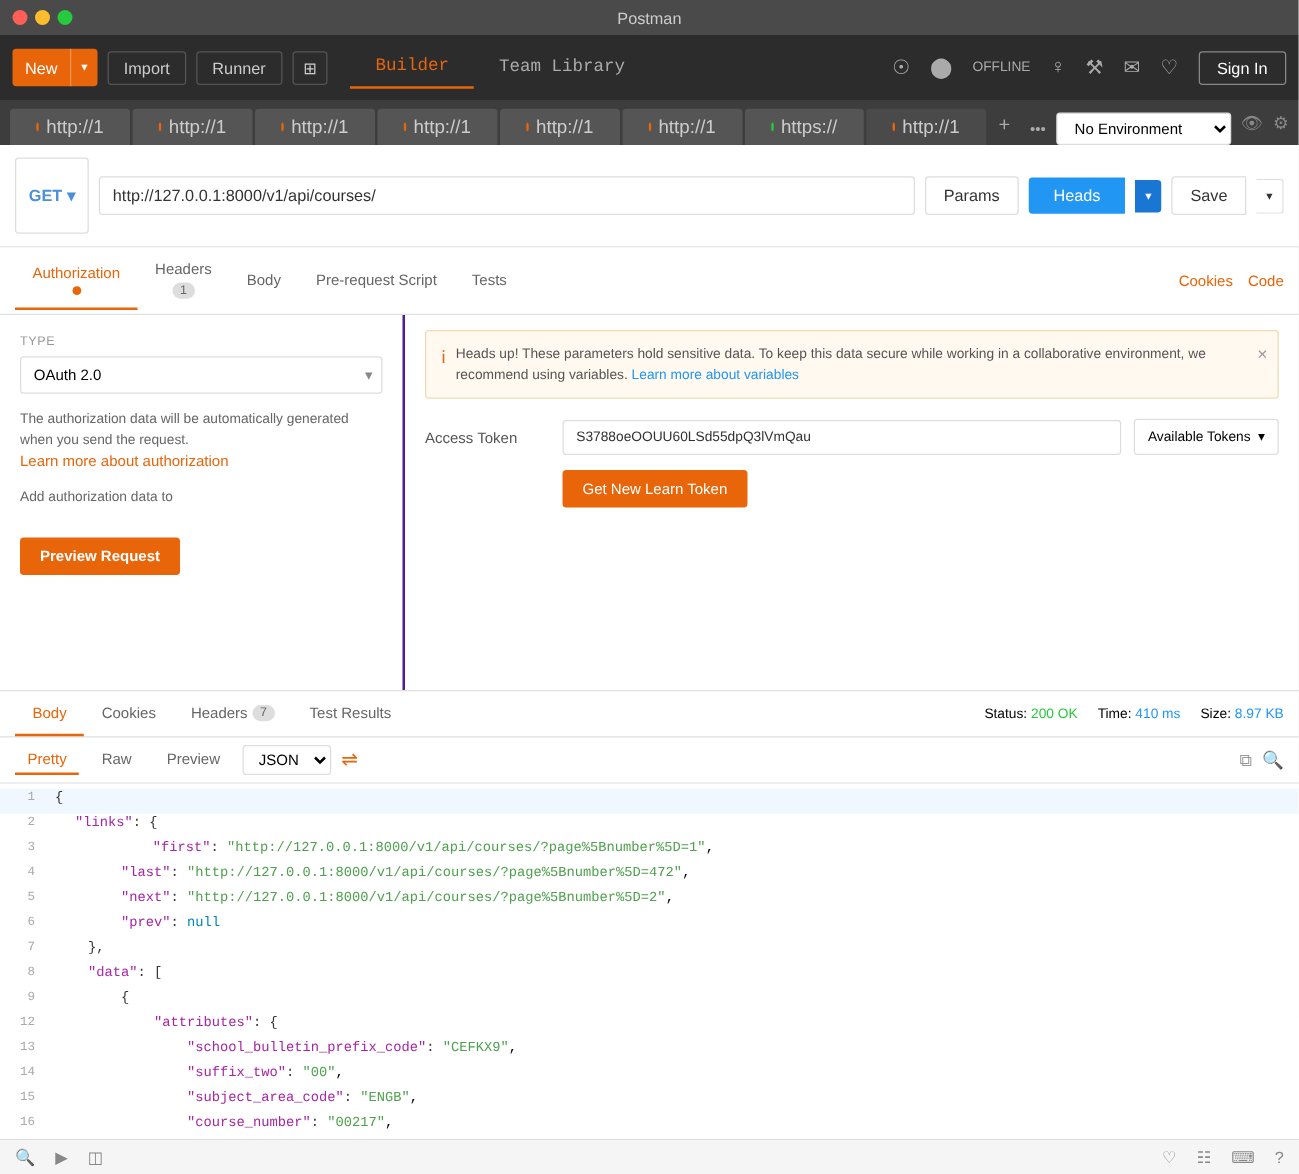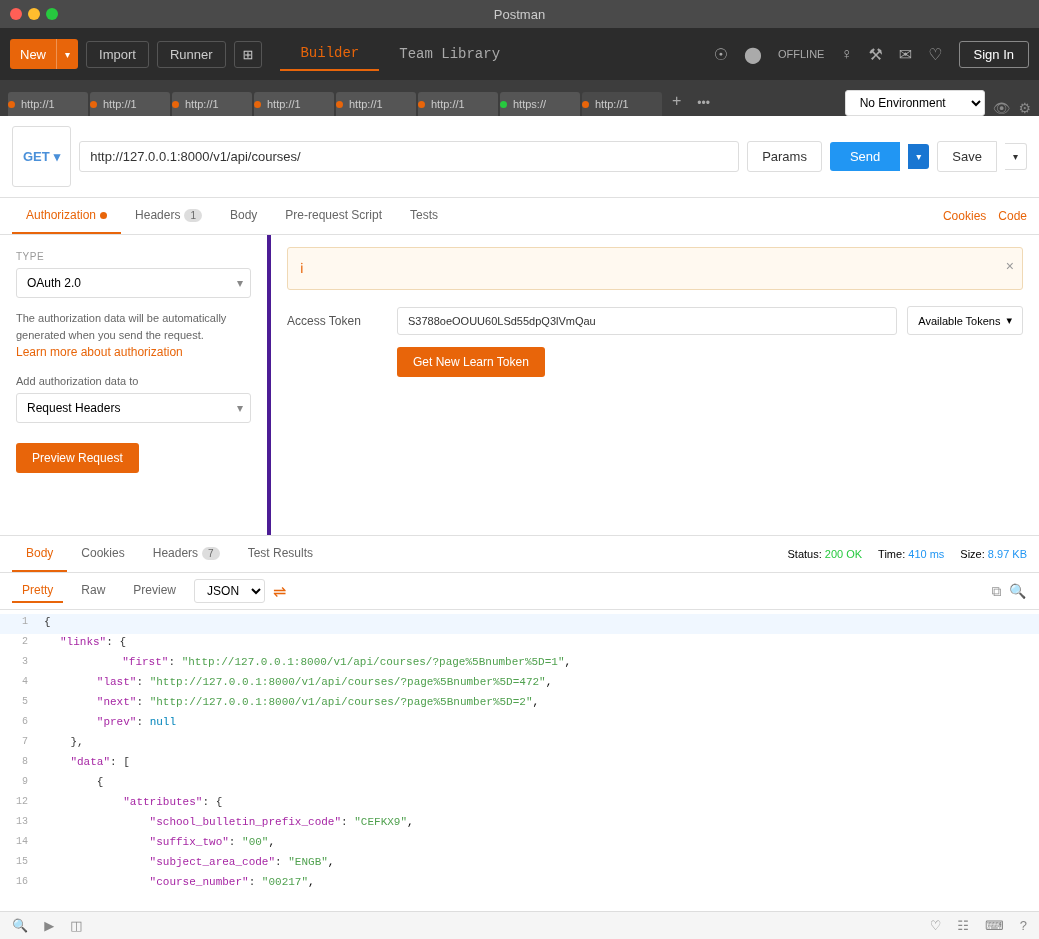--- a/index.html
+++ b/index.html
@@ -97,23 +97,23 @@
       background: #3d3d3d;
       height: 36px;
       display: flex;
       align-items: flex-end;
       padding: 0 8px;
       overflow: hidden;
     }
     .req-tab {
       background: #555;
       color: #ccc;
-      padding: 6px 0;
+      padding: 6px 21px;
       border-radius: 3px 3px 0 0;
-      font-size: 11px;
+      font-size: 15px;
       cursor: pointer;
       margin-right: 2px;
       display: flex;
       align-items: center;
       gap: 6px;
       min-width: 80px;
       max-width: 100px;
       position: relative;
     }
     .req-tab .dot { width: 7px; height: 7px; border-radius: 50%; background: #e8650a; }
@@ -214,20 +214,21 @@
     }
     .req-opt-tab {
       padding: 10px 14px;
       font-size: 12px;
       color: #666;
       cursor: pointer;
       border-bottom: 2px solid transparent;
       display: flex;
       align-items: center;
       gap: 4px;
+      flex-direction: column;
     }
     .req-opt-tab.active {
       color: #e8650a;
       border-bottom: 2px solid #e8650a;
     }
     .badge {
       background: #ddd;
       border-radius: 10px;
       padding: 1px 6px;
       font-size: 10px;
@@ -237,22 +238,22 @@
 
     
     .main-content {
       display: flex;
       background: white;
       height: 300px;
     }
 
     
     .left-panel {
-      width: 271px;
-      border-right: 4px solid #4c1d95;
+      width: 324px;
+      border-right: 2px solid #4c1d95;
       padding: 16px;
       flex-shrink: 0;
     }
     .type-label { font-size: 10px; color: #999; text-transform: uppercase; margin-bottom: 6px; letter-spacing: 0.5px; }
     .type-select {
       width: 100%;
       border: 1px solid #ddd;
       border-radius: 3px;
       padding: 7px 10px;
       font-size: 12px;
@@ -298,20 +299,21 @@
     }
     .btn-preview {
       background: #e8650a;
       color: white;
       border: none;
       border-radius: 3px;
       padding: 8px 16px;
       font-size: 12px;
       cursor: pointer;
       margin-top: 20px;
+      font-weight: bold;
     }
 
     
     .right-panel {
       flex: 1;
       padding: 12px 16px;
     }
     .info-banner {
       background: #fff9f0;
       border: 1px solid #f0d9b5;
@@ -460,21 +462,21 @@
       gap: 16px;
       position: fixed;
       bottom: 0;
       width: 1039px;
     }
     .bottom-icon { color: #888; font-size: 13px; cursor: pointer; }
 
     
     .env-selector {
       display: flex;
-      align-items: flex-end;
+      align-items: flex-start;
       gap: 8px;
       margin-left: auto;
     }
     .env-select {
       border: 1px solid #ddd;
       border-radius: 3px;
       padding: 4px 10px;
       font-size: 12px;
       background: white;
       cursor: pointer;
@@ -569,21 +571,21 @@
   </div>
 </div>
 
 <div class="url-bar">
   <div class="method-select">
     <span>GET</span>
     <span>▾</span>
   </div>
   <input class="url-input" type="text" value="http://127.0.0.1:8000/v1/api/courses/" style="">
   <button class="btn-params">Params</button>
-  <button class="btn-send">Send</button>
+  <button class="btn-send">Heads</button>
   <button class="btn-send-chevron">▾</button>
   <button class="btn-save">Save</button>
   <button class="btn-save-chevron">▾</button>
 </div>
 
 <div class="req-options">
   <div class="req-opt-tab active">
     <span>Authorization</span>
     <span style="width:7px;height:7px;background:#e8650a;border-radius:50%;display:inline-block;"></span>
   </div>
@@ -611,31 +613,30 @@
   <div class="left-panel">
     <div class="type-label">TYPE</div>
     <div class="type-select-wrap">
       <select class="type-select" style="width:100%;padding:7px 10px;border:1px solid #ddd;border-radius:3px;font-size:12px;">
         <option>OAuth 2.0</option>
       </select>
     </div>
     <p class="auth-desc">The authorization data will be automatically generated when you send the request.</p>
     <a class="auth-link">Learn more about authorization</a>
     <p class="add-auth-label">Add authorization data to</p>
-    <div class="add-auth-select-wrap">
-      <select class="add-auth-select">
-        <option>Request Headers</option>
-      </select>
-    </div>
     <button class="btn-preview">Preview Request</button>
   </div>
 
   <div class="right-panel">
     <div class="info-banner">
       <span class="info-icon">ℹ</span>
+      <div>
+        <span>Heads up! These parameters hold sensitive data. To keep this data secure while working in a collaborative environment, we recommend using variables.</span>
+        <a class="info-link">Learn more about variables</a>
+      </div>
       <span class="info-close">×</span>
     </div>
 
     <div class="token-row">
       <span class="token-label">Access Token</span>
       <input class="token-input" type="text" value="S3788oeOOUU60LSd55dpQ3lVmQau" style="">
       <div class="available-tokens">
         <span>Available Tokens</span>
         <span>▾</span>
       </div>

